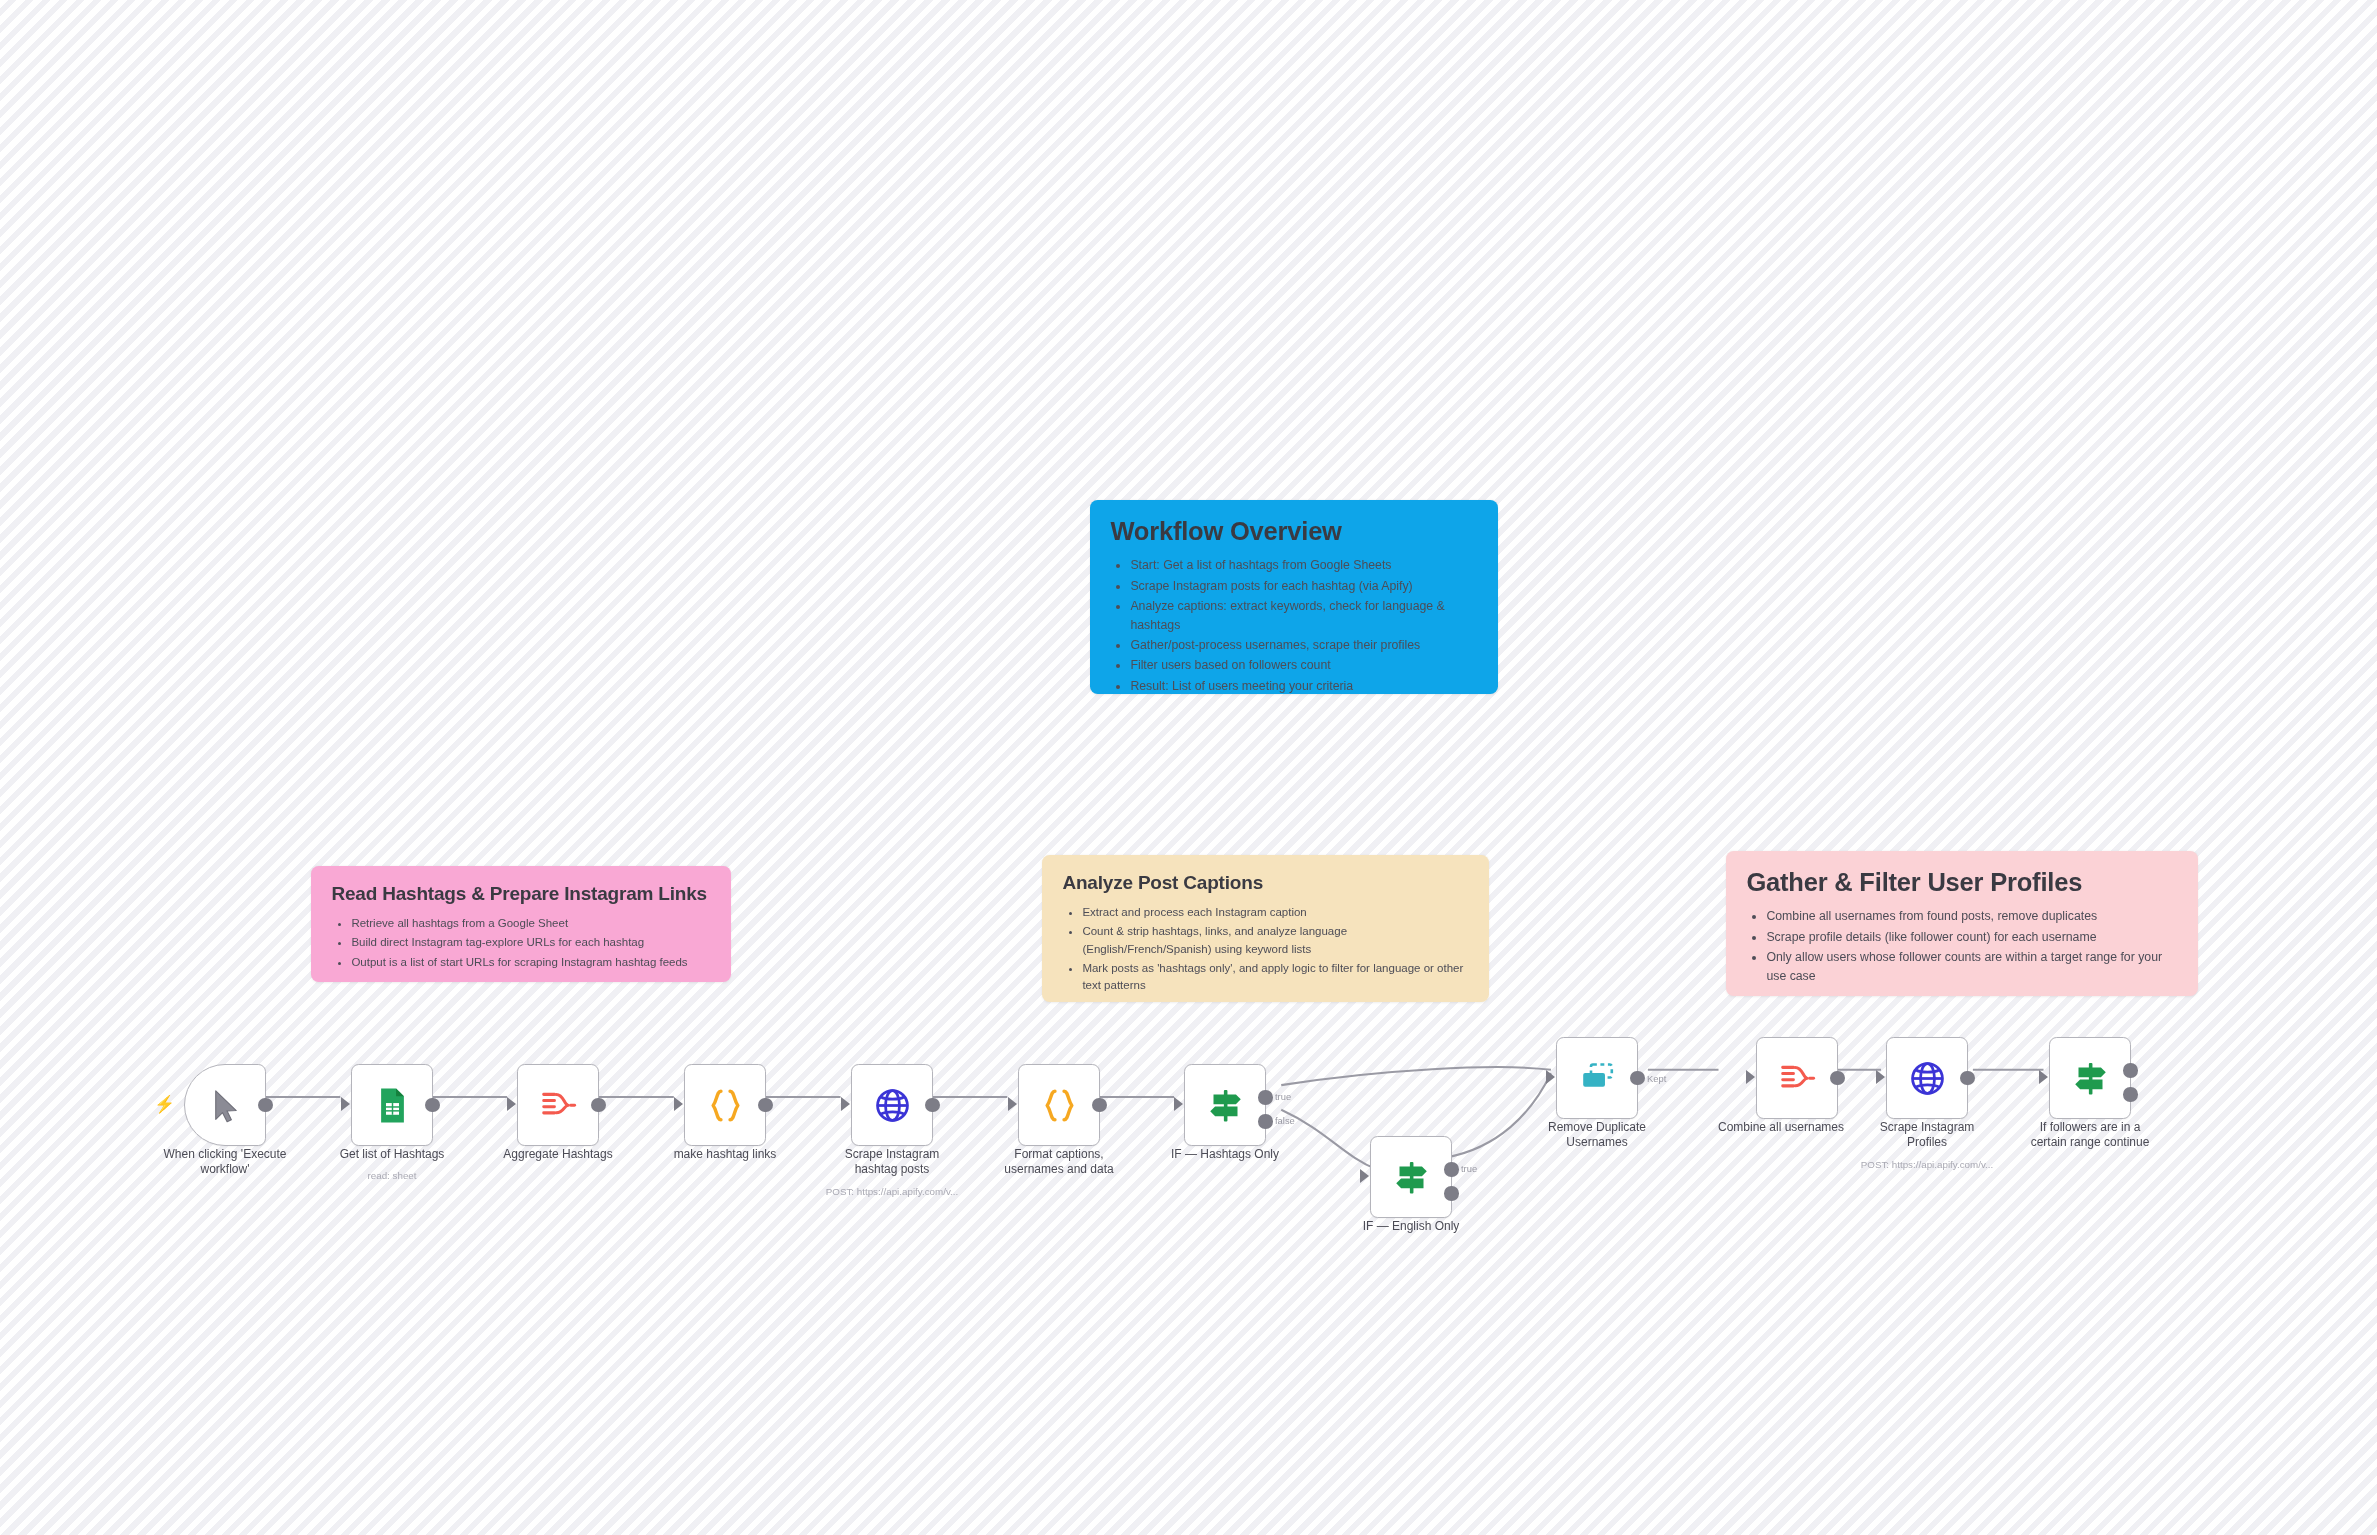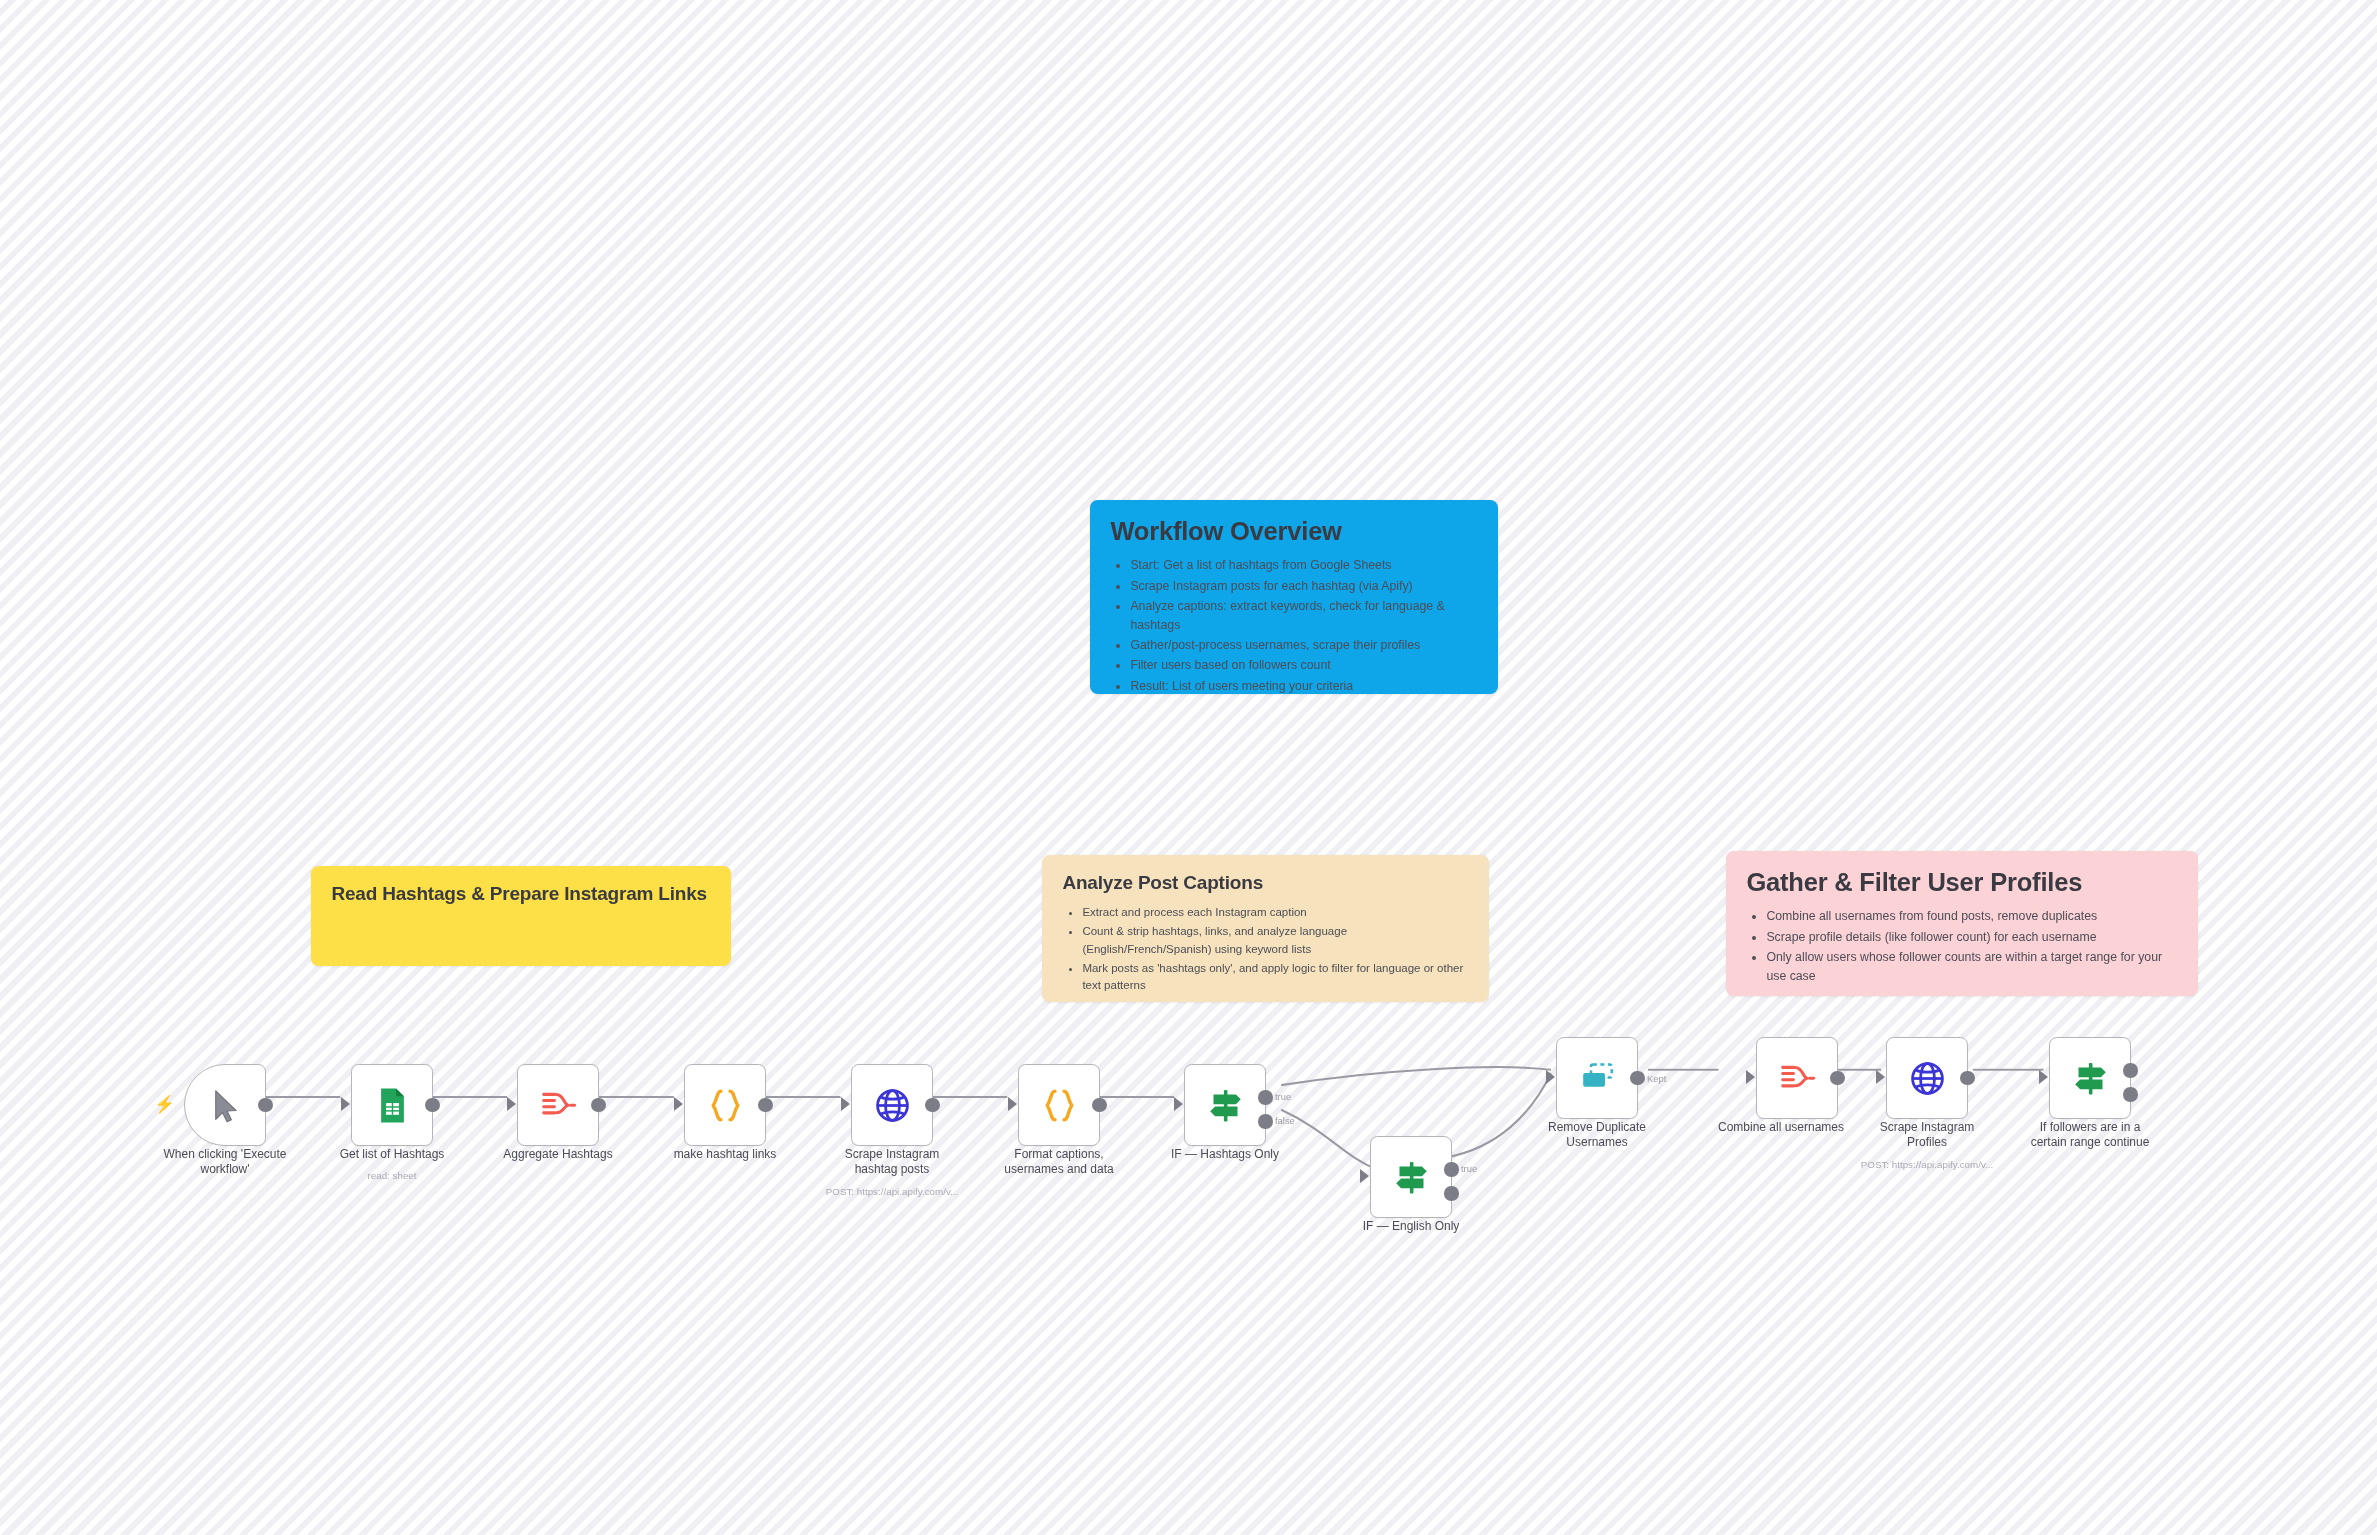--- a/index.html
+++ b/index.html
@@ -156,22 +156,27 @@
     <ul>
       <li>Start: Get a list of hashtags from Google Sheets</li>
       <li>Scrape Instagram posts for each hashtag (via Apify)</li>
       <li>Analyze captions: extract keywords, check for language &amp; hashtags</li>
       <li>Gather/post-process usernames, scrape their profiles</li>
       <li>Filter users based on followers count</li>
       <li>Result: List of users meeting your criteria</li>
     </ul>
   </div>
 
-  <div class="sticky sticky-med" style="left:311px; top:866px; width:420px; height:100px; background:#fde047;">
+  <div class="sticky sticky-med" style="left:311px; top:866px; width:420px; height:116px; background:#f9a8d4;">
     <h2>Read Hashtags &amp; Prepare Instagram Links</h2>
+    <ul>
+      <li>Retrieve all hashtags from a Google Sheet</li>
+      <li>Build direct Instagram tag-explore URLs for each hashtag</li>
+      <li>Output is a list of start URLs for scraping Instagram hashtag feeds</li>
+    </ul>
   </div>
 
   <div class="sticky sticky-med" style="left:1042px; top:855px; width:447px; height:147px; background:#f6e3bd;">
     <h2>Analyze Post Captions</h2>
     <ul>
       <li>Extract and process each Instagram caption</li>
       <li>Count &amp; strip hashtags, links, and analyze language (English/French/Spanish) using keyword lists</li>
       <li>Mark posts as 'hashtags only', and apply logic to filter for language or other text patterns</li>
     </ul>
   </div>

